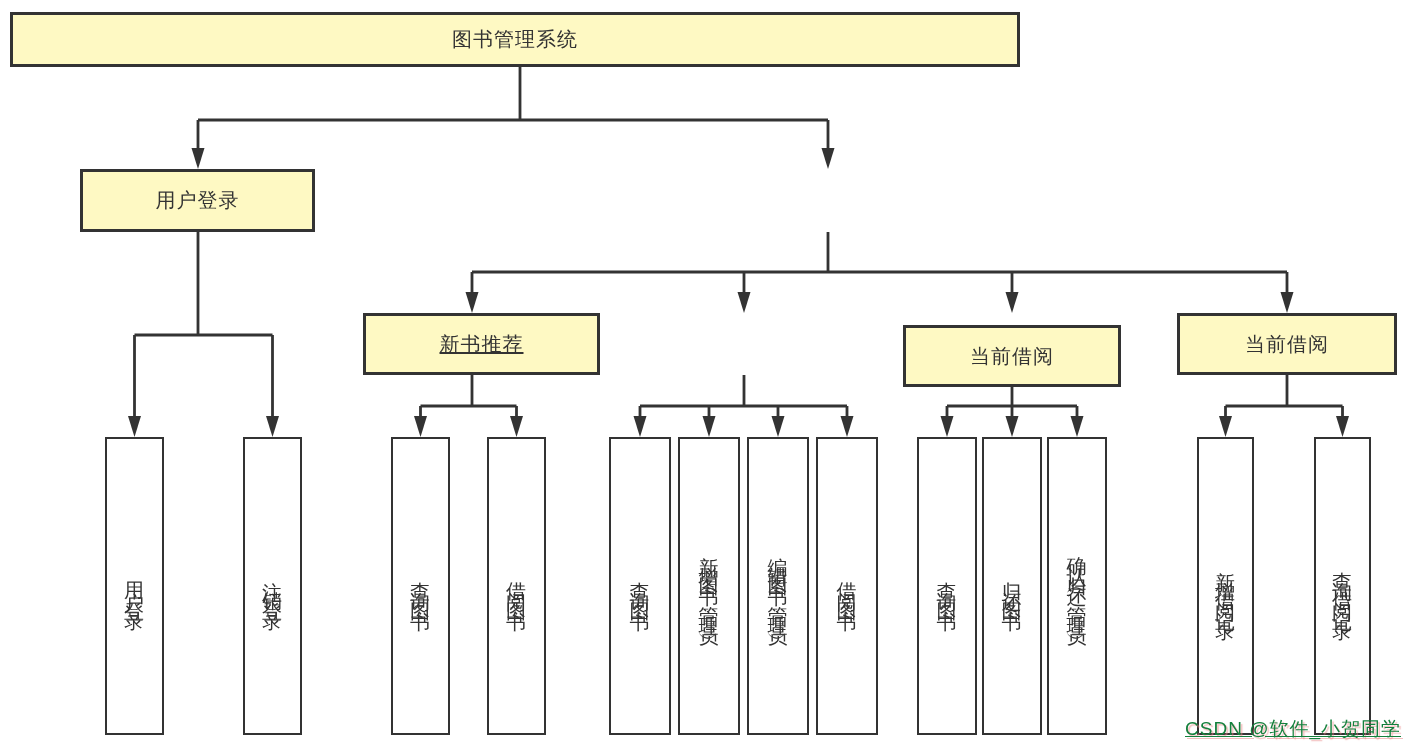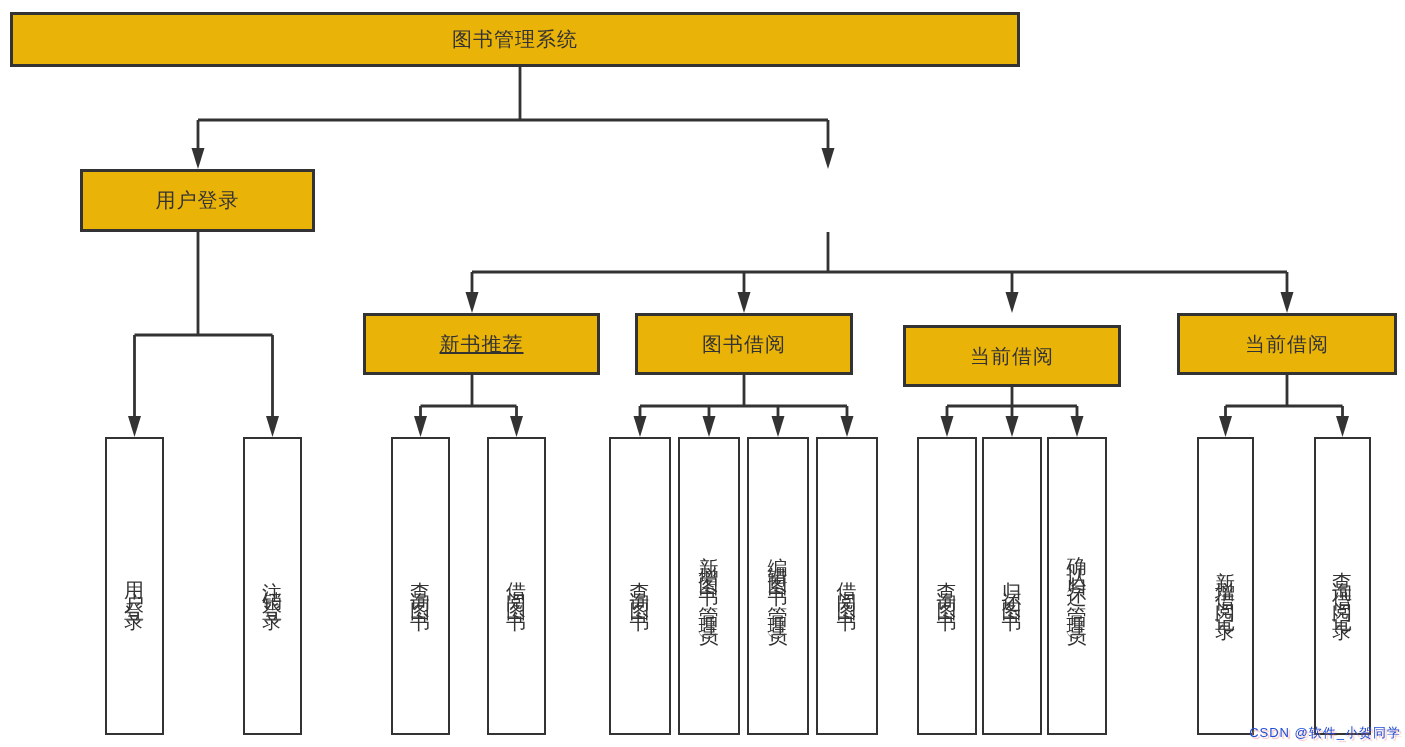--- a/index.html
+++ b/index.html
@@ -18,21 +18,21 @@
   .wires {
     position: absolute;
     left: 0;
     top: 0;
     pointer-events: none;
   }
   .box {
     position: absolute;
     box-sizing: border-box;
     border: 3px solid #333333;
-    background: #eab308;
+    background: #fef9c3;
     display: flex;
     align-items: center;
     justify-content: center;
     color: #333333;
     font-size: 20px;
     letter-spacing: 1px;
     white-space: nowrap;
   }
   .vcol {
     position: absolute;
@@ -50,25 +50,26 @@
     writing-mode: vertical-rl;
     text-orientation: mixed;
     font-size: 20px;
     letter-spacing: 10px;
     line-height: 1;
   }
   .watermark {
     position: absolute;
     right: 4px;
     bottom: 5px;
-    font-size: 13px;
-    color: #1d4ed8;
+    font-size: 19px;
+    color: #15803d;
     text-shadow: 2px 2px 1px rgba(233, 138, 138, 0.55);
     letter-spacing: 1px;
     white-space: nowrap;
+    text-decoration: underline;
   }
 </style>
 </head>
 <body>
 
 <div class="canvas">
 
   <svg class="wires" width="1405" height="747" viewBox="0 0 1405 747">
     <g stroke="#333333" stroke-width="2.8" fill="none">
 
@@ -114,21 +115,20 @@
       <polygon points="1219,416 1232,416 1225.5,437"></polygon>
       <polygon points="1336,416 1349,416 1342.5,437"></polygon>
     </g>
   </svg>
 
   <div class="box" style="left:10px; top:12px; width:1010px; height:55px;">图书管理系统</div>
 
   <div class="box" style="left:80px; top:169px; width:235px; height:63px;">用户登录</div>
 
   <div class="box" style="left:363px; top:313px; width:237px; height:62px;text-decoration:underline;">新书推荐</div>
-  <div class="box" style="left:635px; top:313px; width:218px; height:62px;">图书借阅</div>
   <div class="box" style="left:903px; top:313px; width:218px; height:62px;margin-top:12px;">当前借阅</div>
   <div class="box" style="left:1177px; top:313px; width:220px; height:62px;">当前借阅</div>
 
   <div class="vcol" style="left:105px; width:59px;">
     <span>用户登录</span>
   </div>
   <div class="vcol" style="left:243px; width:59px;">
     <span>注销登录</span>
   </div>
 

